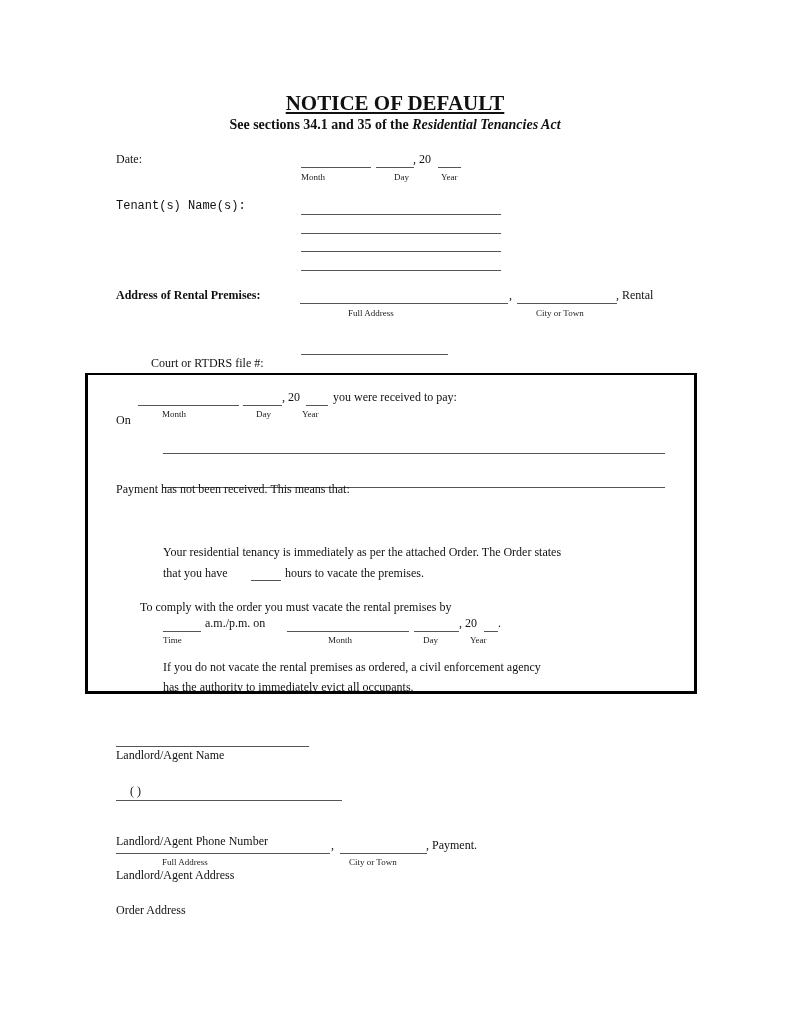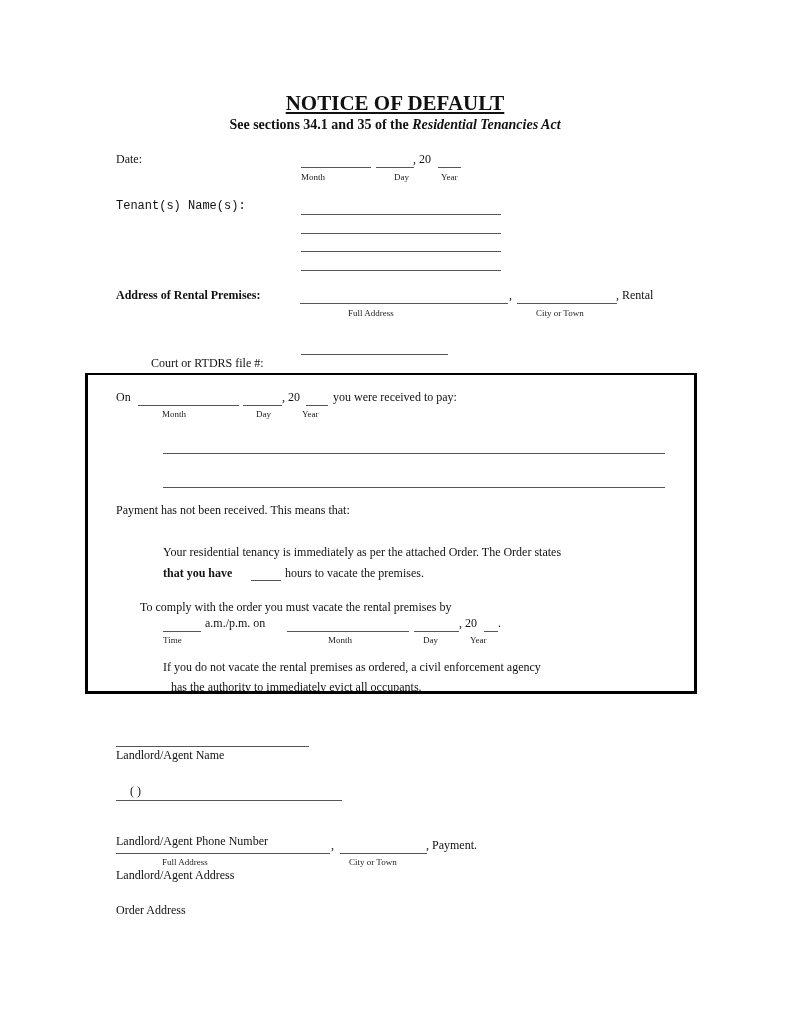--- a/index.html
+++ b/index.html
@@ -43,55 +43,55 @@
 <div class="line" style="left:517px; top:303px; width:100px;"></div>
 <div class="abs t14" style="left:616px; top:288px;">, Rental</div>
 <div class="abs cap" style="left:348px; top:308px;">Full Address</div>
 <div class="abs cap" style="left:536px; top:308px;">City or Town</div>
 
 <div class="abs t14" style="left:116px; top:356px;margin-left:35px;">Court or RTDRS file #:</div>
 <div class="line" style="left:301px; top:354px; width:147px;"></div>
 
 <div class="box"></div>
 
-<div class="abs t14" style="left:116px; top:390px;">On</div>
+<div class="abs t14" style="left:116px; top:413px;">On</div>
 <div class="line" style="left:138px; top:405px; width:101px;"></div>
 <div class="line" style="left:243px; top:405px; width:39px;"></div>
 <div class="abs t14" style="left:282px; top:390px;">, 20</div>
 <div class="line" style="left:306px; top:405px; width:22px;"></div>
 <div class="abs t14" style="left:333px; top:390px;">you were received to pay:</div>
 <div class="abs cap" style="left:162px; top:409px;">Month</div>
 <div class="abs cap" style="left:256px; top:409px;">Day</div>
 <div class="abs cap" style="left:302px; top:409px;">Year</div>
 
 <div class="line" style="left:163px; top:453px; width:502px;"></div>
 <div class="line" style="left:163px; top:487px; width:502px;"></div>
 
-<div class="abs t14" style="left:116px; top:503px;">Payment has not been received. This means that:</div>
+<div class="abs t14" style="left:116px; top:482px;">Payment has not been received. This means that:</div>
 
 <div class="abs t14" style="left:163px; top:545px;">Your residential tenancy is immediately as per the attached Order. The Order states</div>
-<div class="abs t14" style="left:163px; top:566px;font-weight:bold;">that you have</div>
+<div class="abs t14" style="left:163px; top:566px;">that you have</div>
 <div class="line" style="left:251px; top:580px; width:30px;"></div>
 <div class="abs t14" style="left:285px; top:566px;">hours to vacate the premises.</div>
 
 <div class="abs t14" style="left:140px; top:600px;">To comply with the order you must vacate the rental premises by</div>
 <div class="line" style="left:163px; top:631px; width:38px;"></div>
 <div class="abs t14" style="left:205px; top:616px;">a.m./p.m. on</div>
 <div class="line" style="left:287px; top:631px; width:122px;"></div>
 <div class="line" style="left:414px; top:631px; width:45px;"></div>
 <div class="abs t14" style="left:459px; top:616px;">, 20</div>
 <div class="line" style="left:484px; top:631px; width:14px;"></div>
 <div class="abs t14" style="left:498px; top:616px;">.</div>
 <div class="abs cap" style="left:163px; top:635px;">Time</div>
 <div class="abs cap" style="left:328px; top:635px;">Month</div>
 <div class="abs cap" style="left:423px; top:635px;">Day</div>
 <div class="abs cap" style="left:470px; top:635px;">Year</div>
 
 <div class="abs t14" style="left:163px; top:660px;">If you do not vacate the rental premises as ordered, a civil enforcement agency</div>
-<div class="abs t14" style="left:171px; top:680px;text-align:right;">has the authority to immediately evict all occupants.</div>
+<div class="abs t14" style="left:163px; top:680px;text-align:right;">has the authority to immediately evict all occupants.</div>
 
 <div class="line" style="left:116px; top:746px; width:193px;"></div>
 <div class="abs t14" style="left:116px; top:748px;">Landlord/Agent Name</div>
 
 <div class="line" style="left:116px; top:800px; width:226px;"></div>
 <div class="abs t14" style="left:130px; top:784px;">(      )</div>
 <div class="abs t14" style="left:116px; top:834px;">Landlord/Agent Phone Number</div>
 
 <div class="line" style="left:116px; top:853px; width:214px;"></div>
 <div class="abs t14" style="left:331px; top:838px;">,</div>

